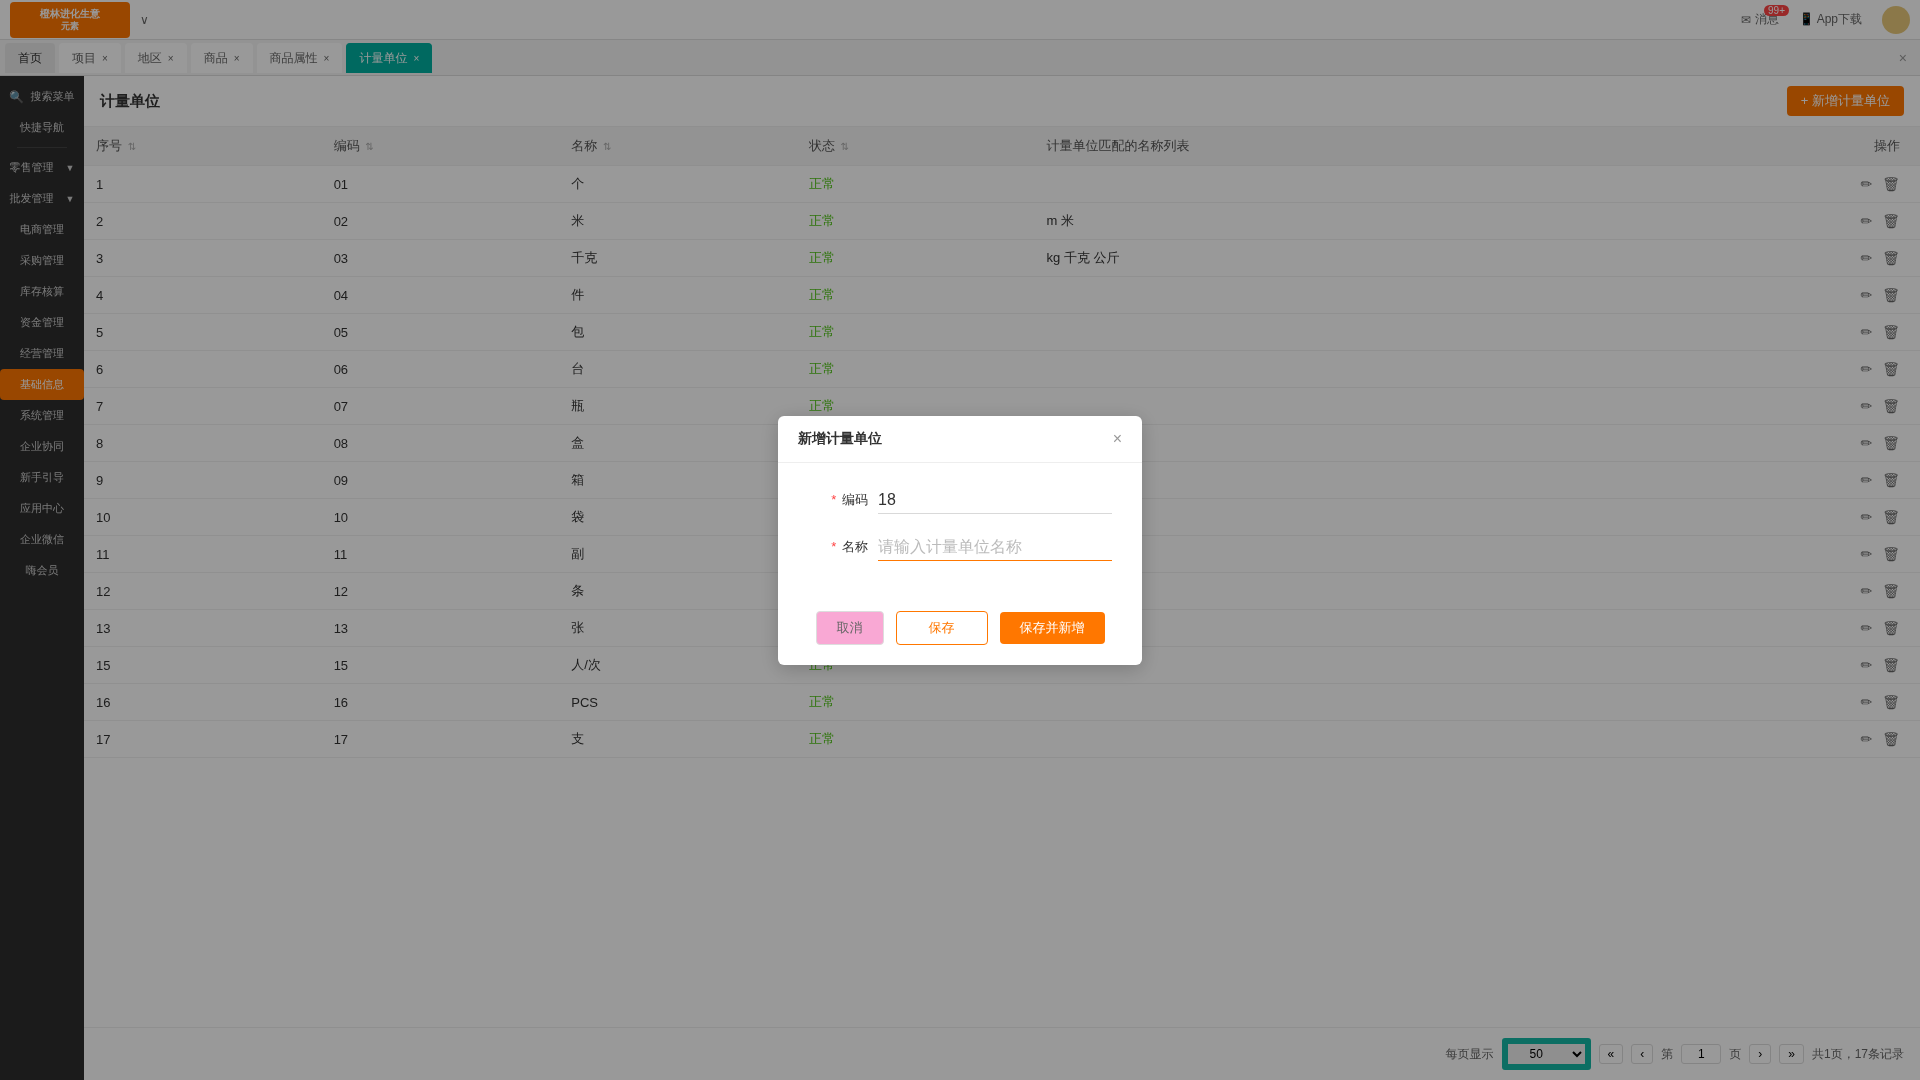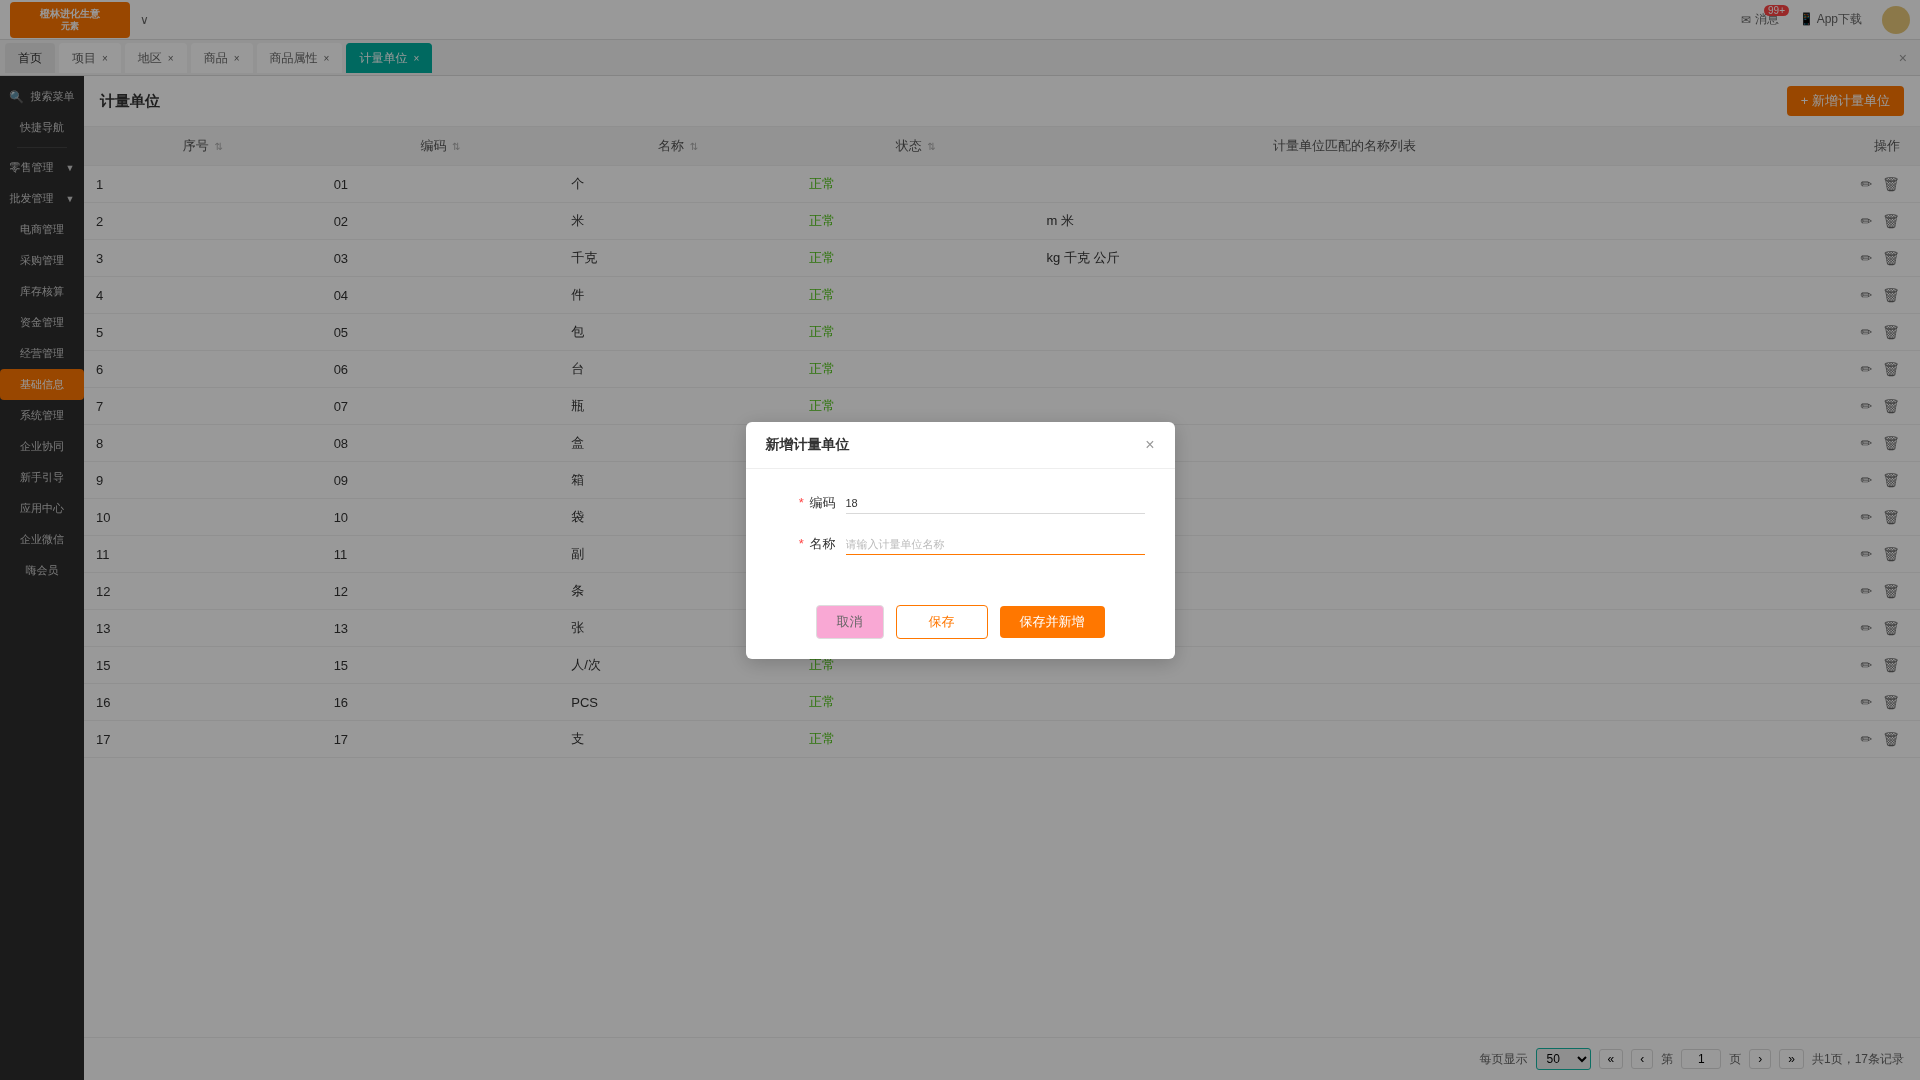--- a/index.html
+++ b/index.html
@@ -109,57 +109,57 @@
       justify-content: space-between;
       border-bottom: 1px solid #eee;
     }
     .page-title { font-size: 15px; font-weight: bold; color: #333; }
     .btn-add { background: #ff7700; color: #fff; border: none; padding: 6px 14px; border-radius: 4px; cursor: pointer; font-size: 13px; }
 
     
     .table-container { flex: 1; overflow-y: auto; background: #fff; margin: 0; }
     table { width: 100%; border-collapse: collapse; }
     thead { background: #f5f5f5; }
-    th { padding: 10px 12px; text-align: center; font-weight: normal; color: #555; font-size: 13px; border-bottom: 1px solid #eee; white-space: nowrap; }
+    th { padding: 10px 12px; text-align: left; font-weight: normal; color: #555; font-size: 13px; border-bottom: 1px solid #eee; white-space: nowrap; }
     td { padding: 9px 12px; color: #333; font-size: 13px; border-bottom: 1px solid #f0f0f0; }
     .status-normal { color: #52c41a; }
     .action-icons { display: flex; gap: 10px; }
     .action-icon { color: #666; cursor: pointer; font-size: 14px; }
     .sort-icon { color: #aaa; font-size: 10px; margin-left: 2px; }
 
     
     .pagination {
       background: #fff;
       padding: 10px 16px;
       display: flex;
       align-items: center;
       justify-content: flex-end;
       gap: 8px;
       border-top: 1px solid #eee;
       font-size: 12px;
       color: #666;
     }
-    .pagination-select { border: 1px solid #14b8a6; padding: 2px 6px; border-radius: 3px; font-size: 12px; }
+    .pagination-select { border: 6px solid #14b8a6; padding: 2px 18px; border-radius: 3px; font-size: 12px; }
     .pagination-btn { border: 1px solid #ddd; background: #fff; padding: 2px 8px; border-radius: 3px; cursor: pointer; font-size: 12px; }
     .page-input { border: 1px solid #ddd; width: 40px; text-align: center; padding: 2px 4px; border-radius: 3px; font-size: 12px; }
 
     
     .modal-overlay {
       position: fixed;
       top: 0; left: 0; right: 0; bottom: 0;
       background: rgba(0,0,0,0.4);
       display: flex;
       align-items: center;
       justify-content: center;
       z-index: 1000;
     }
     .modal {
       background: #fff;
       border-radius: 6px;
-      width: 429px;
+      width: 364px;
       box-shadow: 0 4px 20px rgba(0,0,0,0.2);
       overflow: hidden;
     }
     .modal-header {
       padding: 14px 20px;
       border-bottom: 1px solid #eee;
       display: flex;
       align-items: center;
       justify-content: space-between;
     }
@@ -167,21 +167,21 @@
     .modal-close { cursor: pointer; color: #999; font-size: 16px; border: none; background: none; }
     .modal-body { padding: 24px 30px 20px; }
     .form-row { display: flex; align-items: center; margin-bottom: 20px; }
     .form-label { width: 60px; text-align: right; margin-right: 10px; color: #333; font-size: 13px; }
     .required { color: #ff4444; margin-right: 2px; }
     .form-input {
       flex: 1;
       border: none;
       border-bottom: 1px solid #d9d9d9;
       padding: 4px 0;
-      font-size: 11px;
+      font-size: 16px;
       outline: none;
       color: #333;
     }
     .form-input.focused { border-bottom-color: #ff7700; }
     .form-input::placeholder { color: #bbb; }
     .modal-footer {
       padding: 10px 20px 20px;
       display: flex;
       align-items: center;
       justify-content: center;

